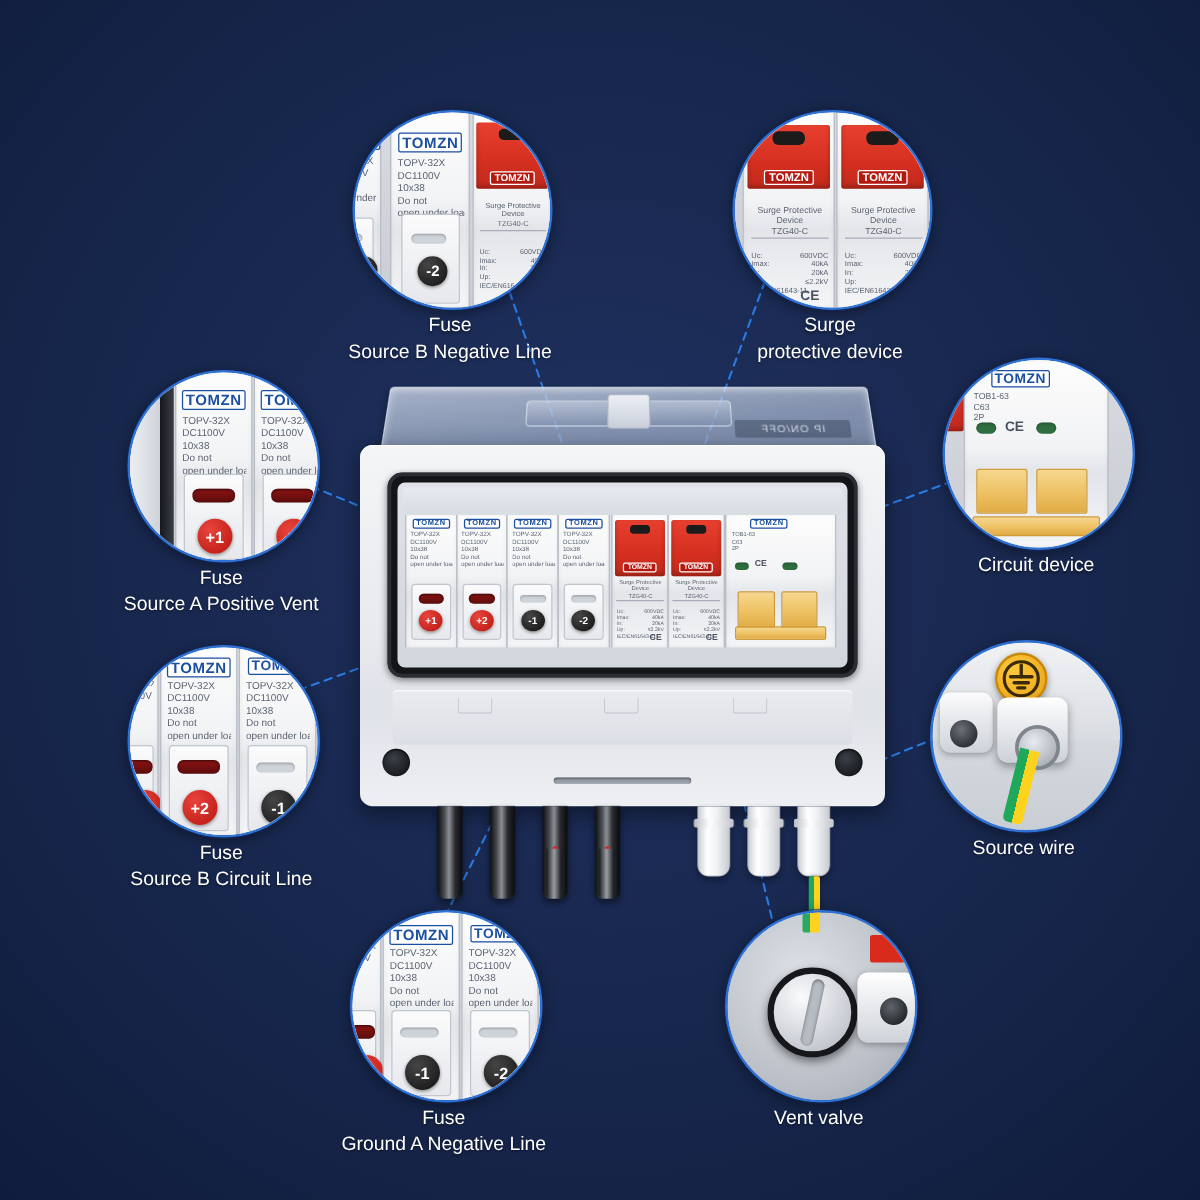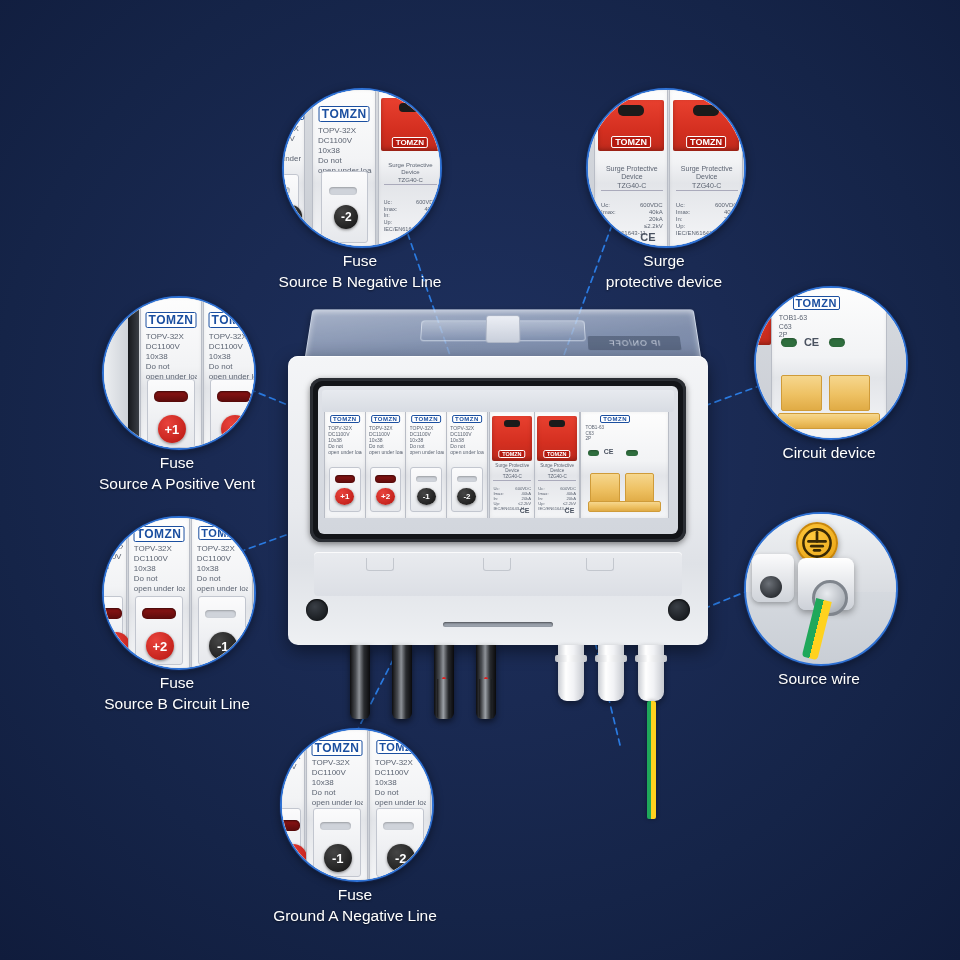--- a/index.html
+++ b/index.html
@@ -643,14 +643,36 @@
           <div class="badge blk" style="left:28%;width:28px;height:28px;top:76%;font-size:13px;">-2</div>
         </div>
       </div>
     </div>
     <div class="cap" style="top:156px;">
       <span>Fuse</span>
       <span class="l2">Ground A Negative Line</span>
     </div>
   </div>
 
+  <div class="callout" style="left:580px;top:728px;width:150px;height:150px;">
+    <div class="circle" style="width:150px;height:150px;background:linear-gradient(160deg,#d3d7dd,#aeb4bd);">
+      <div class="inner">
+        <div style="position:absolute;left:0;top:0;width:100%;height:100%;
+                    background:radial-gradient(circle at 40% 35%,#dfe3e8,#b7bcc4 70%,#9aa0a8 100%);"></div>
+        <div style="position:absolute;right:6px;top:18px;width:30px;height:22px;background:#d92b1c;border-radius:2px;"></div>
+        <div class="vvcap" style="left:32px;top:44px;width:62px;height:62px;">
+          <span class="sl"></span>
+        </div>
+        <div style="position:absolute;left:104px;top:48px;width:46px;height:56px;border-radius:8px;
+                    background:linear-gradient(180deg,#ffffff,#cfd3d9);box-shadow:0 2px 6px rgba(0,0,0,.3);"></div>
+        <div style="position:absolute;left:122px;top:68px;width:22px;height:22px;border-radius:50%;
+                    background:radial-gradient(circle at 40% 35%,#5e646b,#101316);"></div>
+        <div style="position:absolute;left:60px;top:-4px;width:14px;height:20px;
+                    background:linear-gradient(90deg,#2aa85f 0%,#2aa85f 45%,#ffd21e 45%,#ffd21e 100%);border-radius:2px;"></div>
+      </div>
+    </div>
+    <div class="cap" style="top:156px;">
+      <span>Vent valve</span>
+      <span class="l2"></span>
+    </div>
+  </div>
 
 </div>
 
 </body></html>

